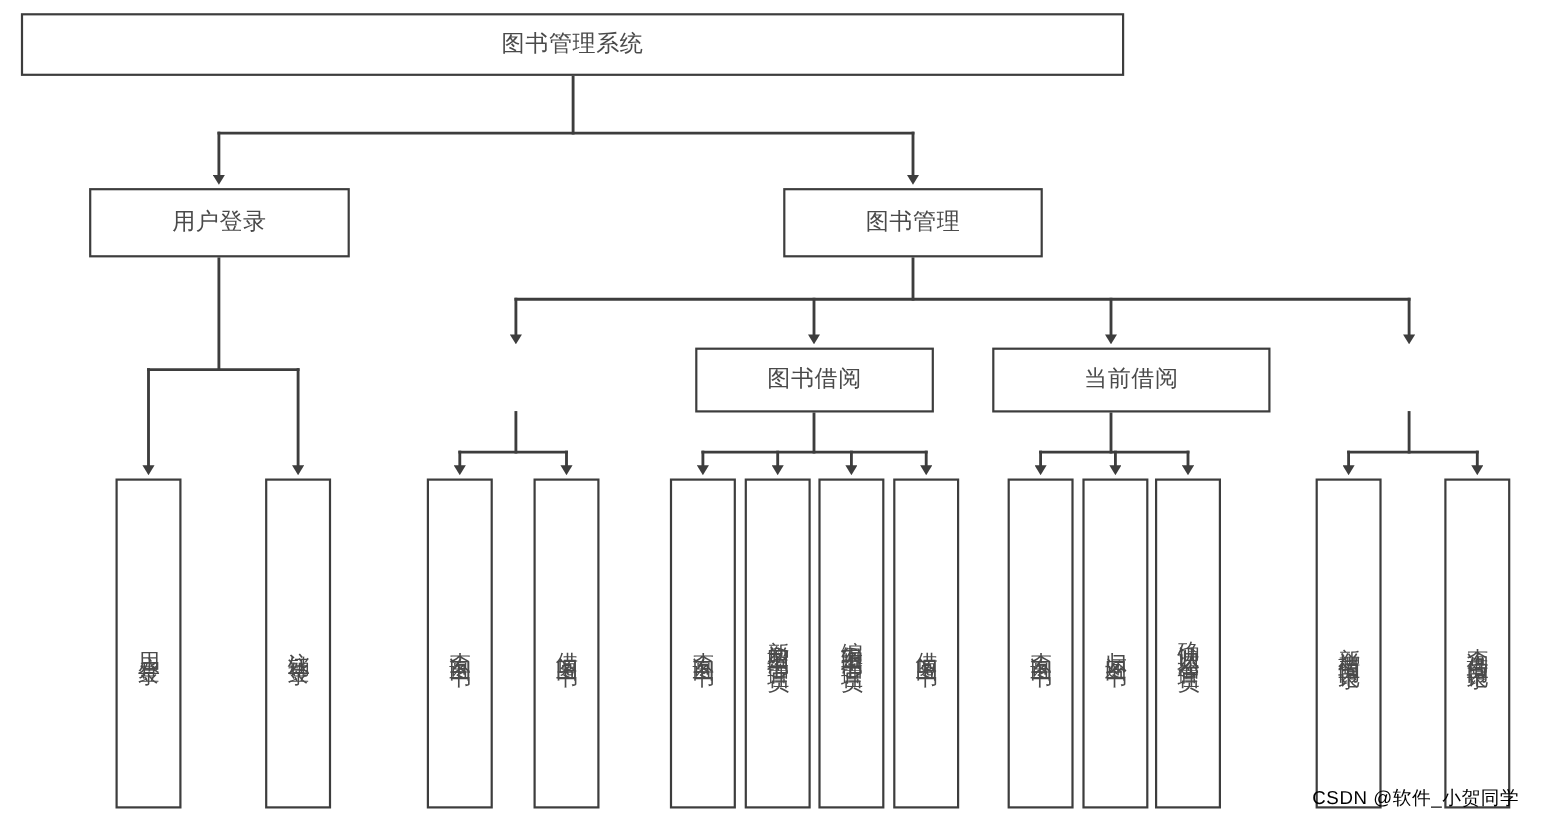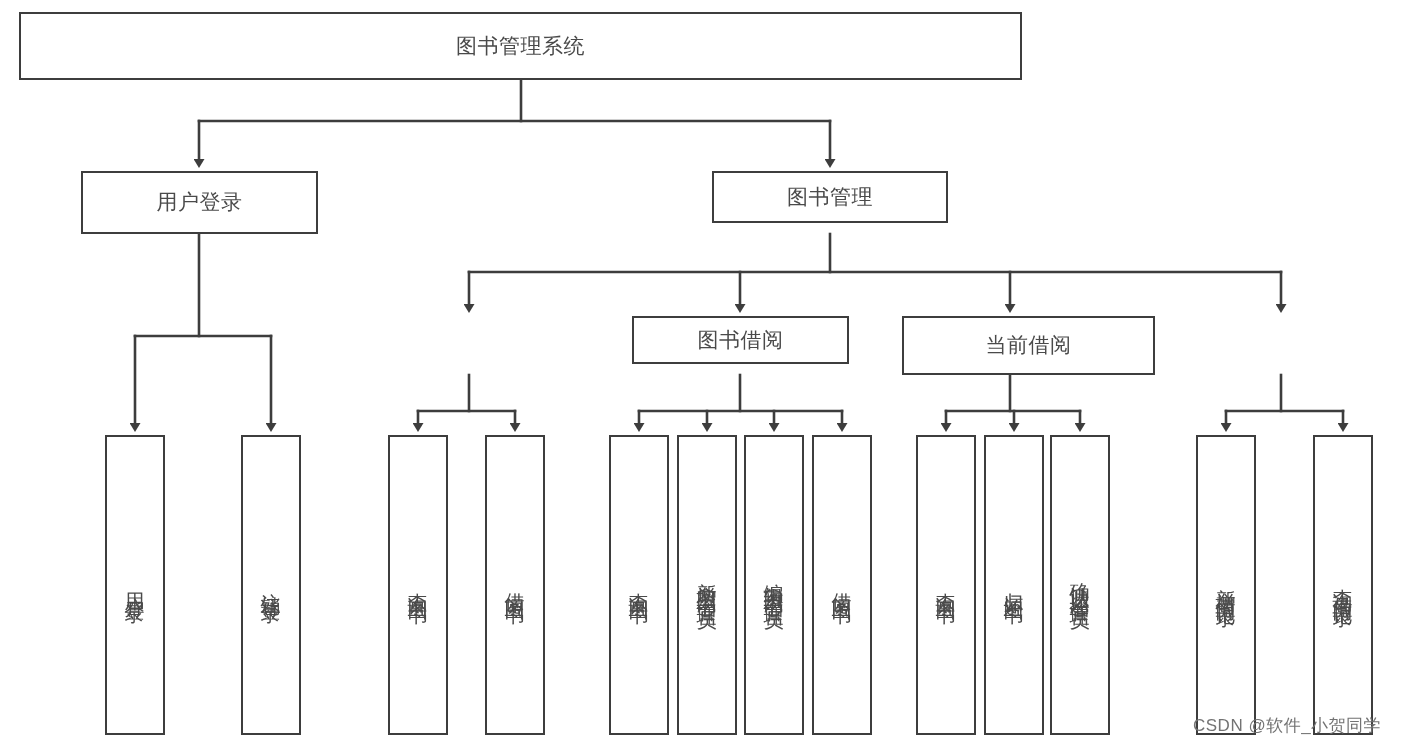--- a/index.html
+++ b/index.html
@@ -53,21 +53,21 @@
     text-orientation: upright;
     font-size: 20px;
     letter-spacing: 4px;
     line-height: 1;
     white-space: nowrap;
     max-height: 280px;
   }
   .watermark {
     position: absolute;
     font-size: 17px;
-    color: #737373;
+    color: #000000;
     letter-spacing: 0.5px;
     white-space: nowrap;
     user-select: none;
   }
 </style>
 </head>
 <body>
 
 <div id="canvas">
 
@@ -114,32 +114,32 @@
       <path d="M1014,411 L1014,424" marker-end="url(#arrow)"></path>
       <path d="M1080,411 L1080,424" marker-end="url(#arrow)"></path>
 
       <path d="M1281,375 L1281,411"></path>
       <path d="M1226,411 L1343,411"></path>
       <path d="M1226,411 L1226,424" marker-end="url(#arrow)"></path>
       <path d="M1343,411 L1343,424" marker-end="url(#arrow)"></path>
     </g>
   </svg>
 
-  <div class="node" id="n-root" style="left: 19px; top: 12px; width: 1003px; height: 68px;">
+  <div class="node" id="n-root" style="left: 19px; top: 12px; width: 1003px; height: 57px;">
     <span class="label">图书管理系统</span>
   </div>
 
   <div class="node" id="n-l2-0" style="left: 81px; top: 171px; width: 237px; height: 63px;">
     <span class="label">用户登录</span>
   </div>
-  <div class="node" id="n-l2-1" style="left: 712px; top: 171px; width: 236px; height: 52px;">
+  <div class="node" id="n-l2-1" style="left: 712px; top: 171px; width: 236px; height: 63px;">
     <span class="label">图书管理</span>
   </div>
 
-  <div class="node" id="n-l3-1" style="left: 632px; top: 316px; width: 217px; height: 48px;">
+  <div class="node" id="n-l3-1" style="left: 632px; top: 316px; width: 217px; height: 59px;">
     <span class="label">图书借阅</span>
   </div>
   <div class="node" id="n-l3-2" style="left: 902px; top: 316px; width: 253px; height: 59px;">
     <span class="label">当前借阅</span>
   </div>
 
   <div class="node leaf" id="n-lf-0" style="left: 105px; top: 435px; width: 60px; height: 300px;">
     <span class="label">用户登录</span>
   </div>
   <div class="node leaf" id="n-lf-1" style="left: 241px; top: 435px; width: 60px; height: 300px;">

